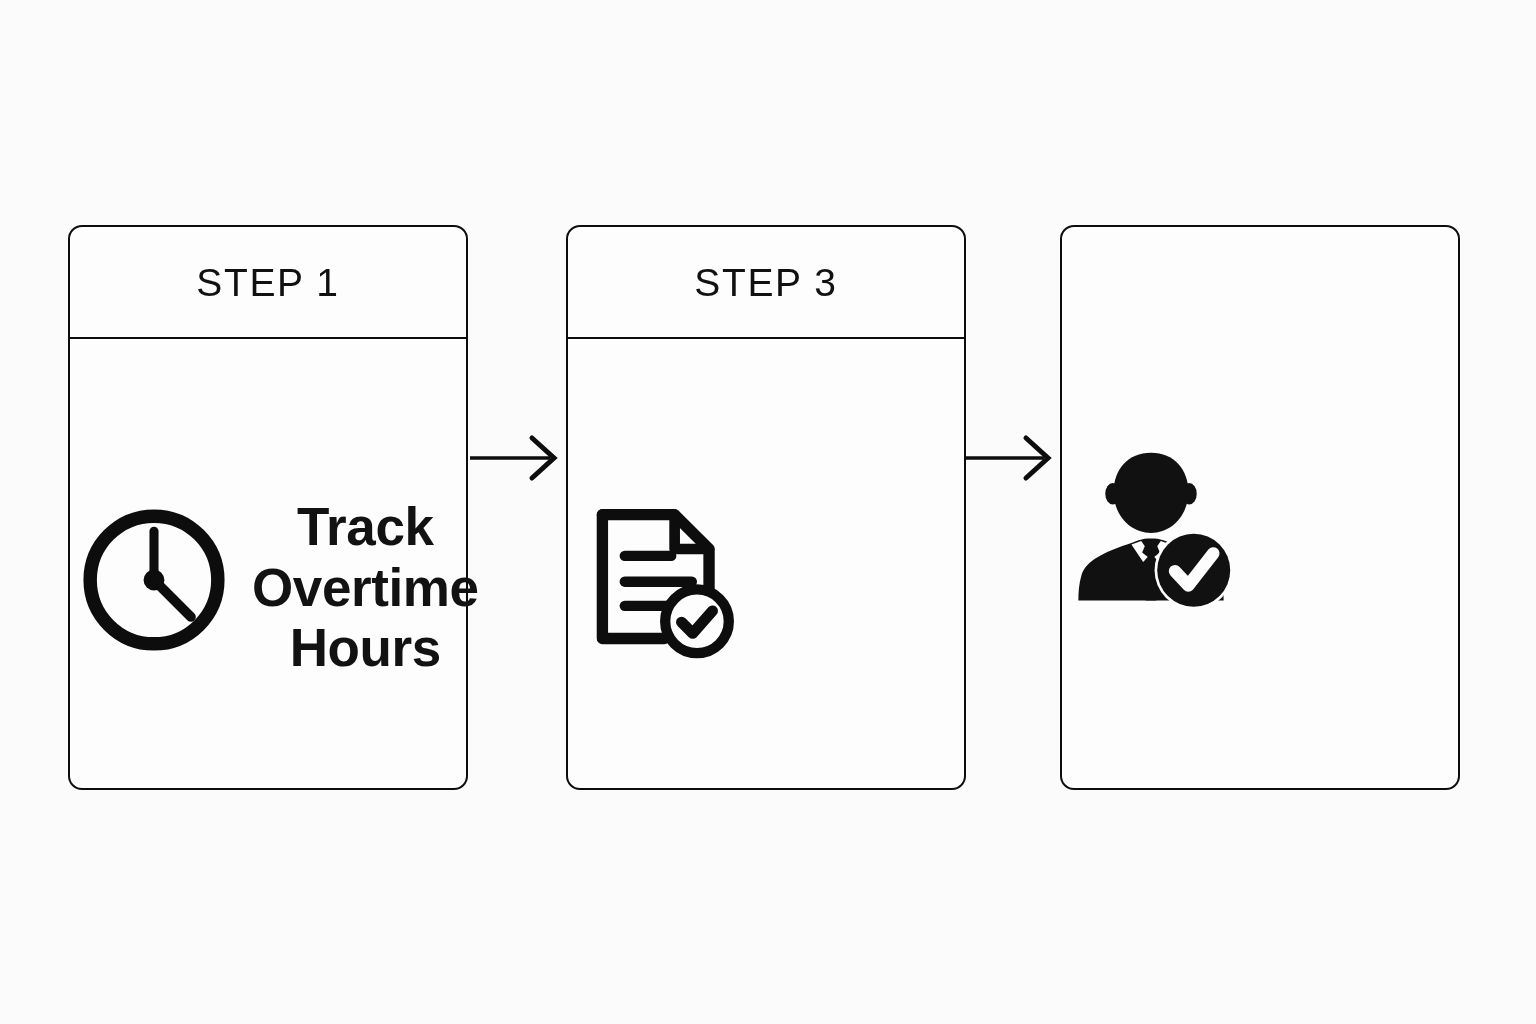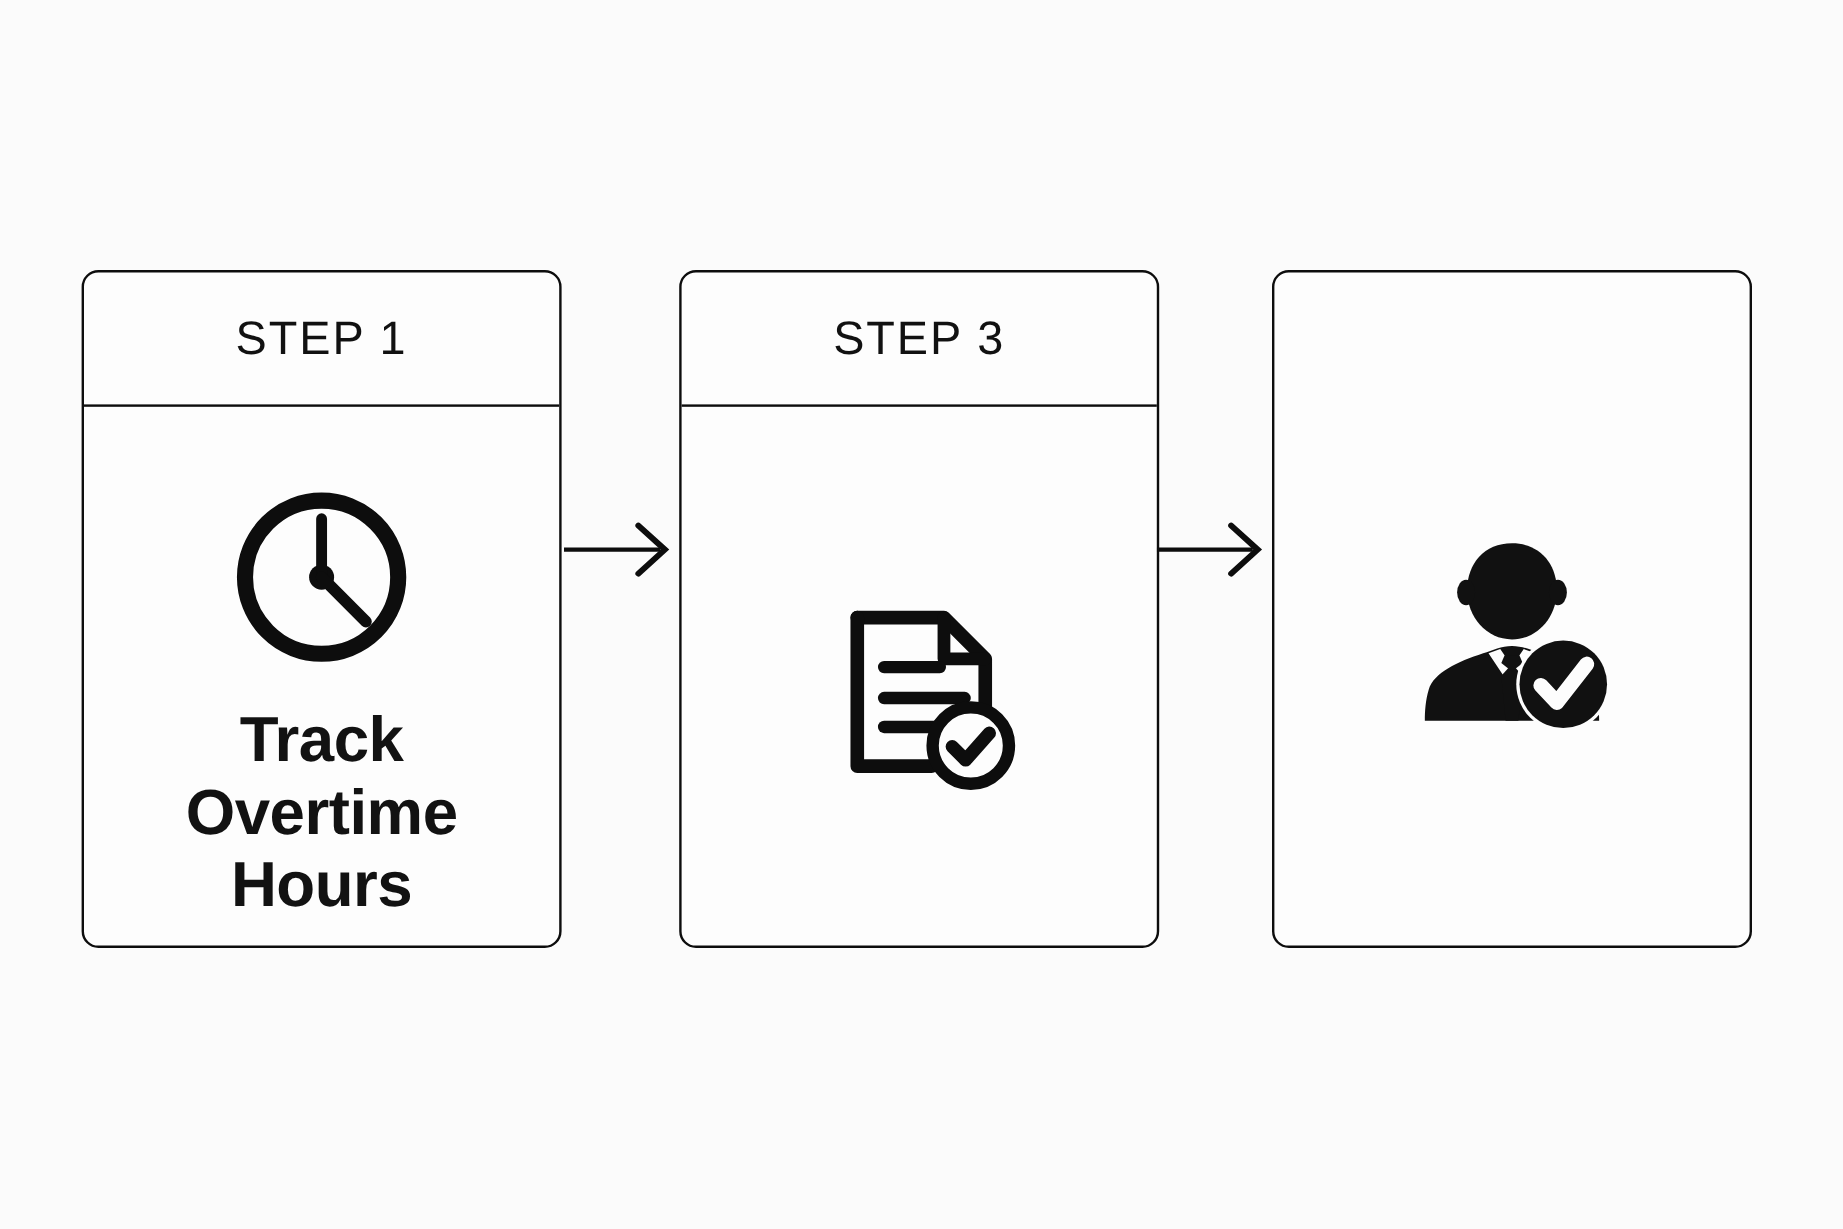--- a/index.html
+++ b/index.html
@@ -53,23 +53,23 @@
     font-weight: 500;
     letter-spacing: 1.6px;
     color: #111111;
     line-height: 1;
     white-space: nowrap;
   }
 
   .card-body {
     flex: 1 1 auto;
     display: flex;
-    flex-direction: column;
+    flex-direction: row;
     align-items: center;
-    justify-content: center;
+    justify-content: flex-start;
     padding-top: 33px;
   }
 
   .card-icon {
     height: 180px;
     display: flex;
     align-items: center;
     justify-content: center;
   }
   .card-icon svg { display: block; }

